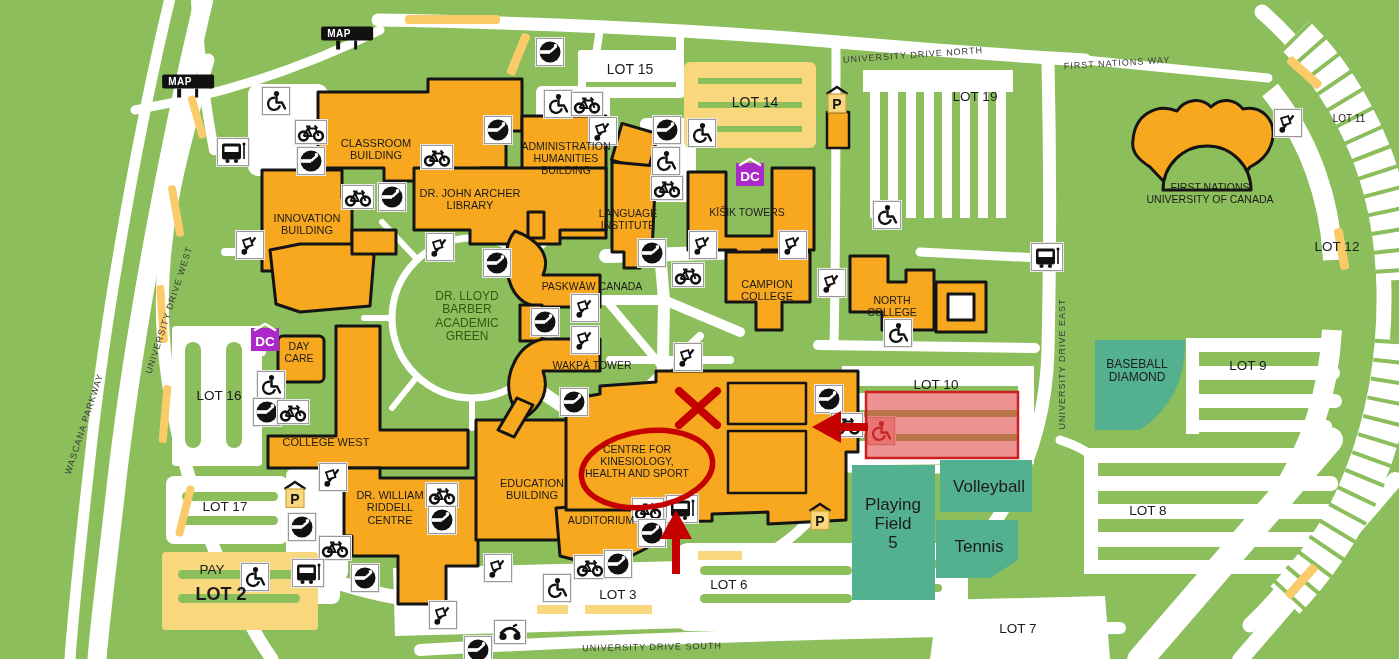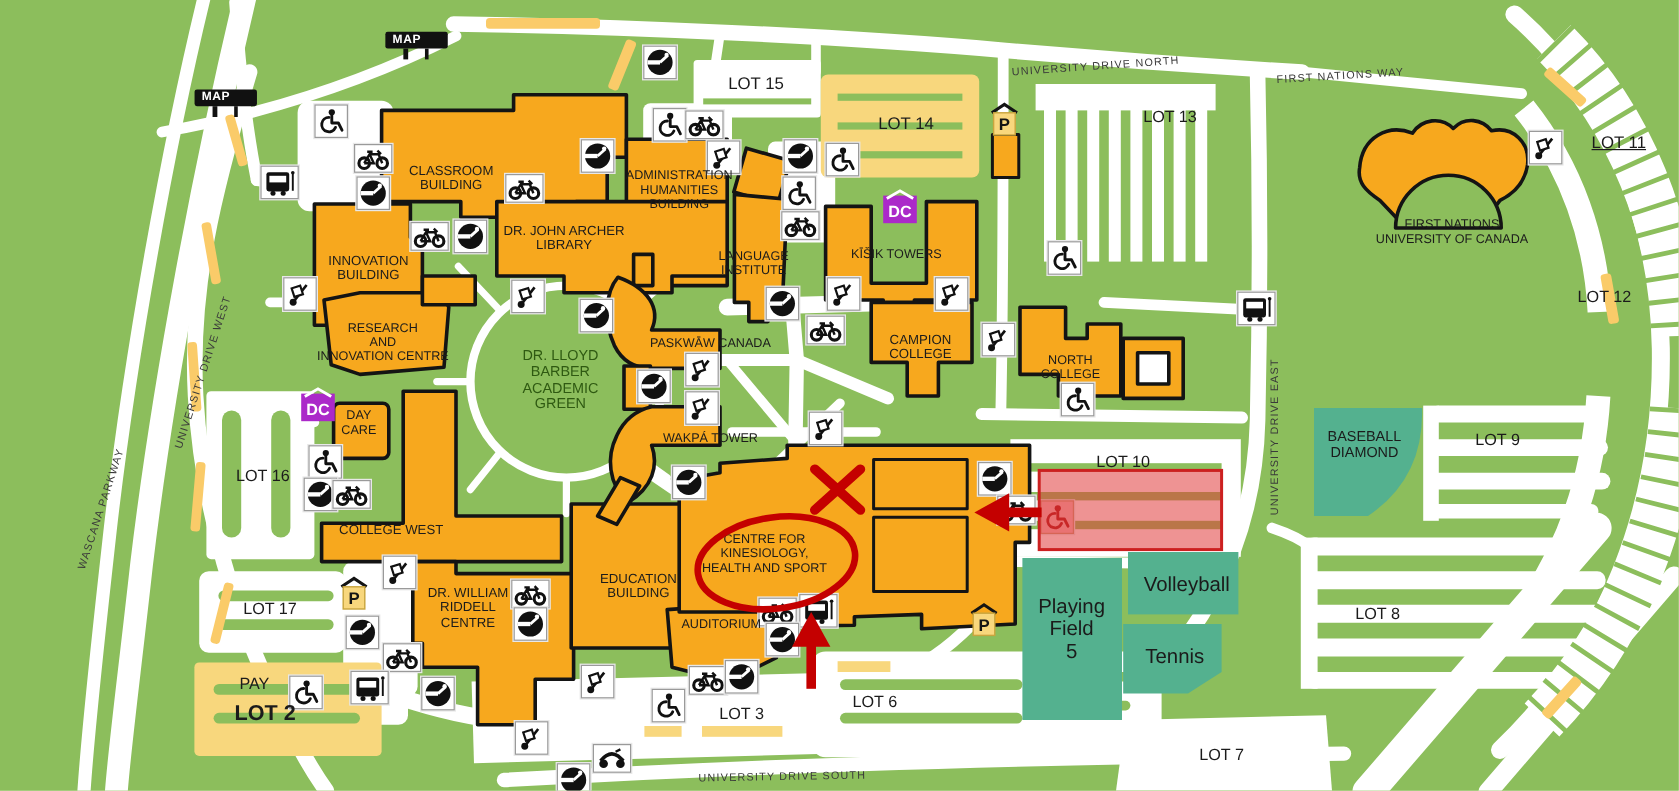--- a/index.html
+++ b/index.html
@@ -801,23 +801,20 @@
 <div id="labels-layer">
       <div class="maplabel" style="left: 376px; top: 149px; font-size: 11px; transform: translate(-50%, -50%);">CLASSROOM
 BUILDING</div>
       <div class="maplabel" style="left: 566px; top: 159px; font-size: 10.5px; transform: translate(-50%, -50%);">ADMINISTRATION
 HUMANITIES
 BUILDING</div>
       <div class="maplabel" style="left: 470px; top: 199px; font-size: 11px; transform: translate(-50%, -50%);">DR. JOHN ARCHER
 LIBRARY</div>
       <div class="maplabel" style="left: 307px; top: 224px; font-size: 11px; transform: translate(-50%, -50%);">INNOVATION
 BUILDING</div>
-      <div class="maplabel" style="left: 319px; top: 286px; font-size: 10.5px; transform: translate(-50%, -50%);">RESEARCH
-AND
-INNOVATION CENTRE</div>
       <div class="maplabel" style="left: 467px; top: 317px; font-size: 12px; color: rgb(47, 90, 18); transform: translate(-50%, -50%);">DR. LLOYD
 BARBER
 ACADEMIC
 GREEN</div>
       <div class="maplabel" style="left: 592px; top: 287px; font-size: 10.5px; transform: translate(-50%, -50%);">PASKWĀW CANADA</div>
       <div class="maplabel" style="left: 592px; top: 366px; font-size: 10.5px; transform: translate(-50%, -50%);">WAKPÁ TOWER</div>
       <div class="maplabel" style="left: 628px; top: 220px; font-size: 10.5px; transform: translate(-50%, -50%);">LANGUAGE
 INSTITUTE</div>
       <div class="maplabel" style="left: 747px; top: 213px; font-size: 10.5px; transform: translate(-50%, -50%);">KĪŠIK TOWERS</div>
       <div class="maplabel" style="left: 767px; top: 276px; font-size: 11px; transform: translate(-50%, -50%); margin-top: 14px;">CAMPION
@@ -840,22 +837,22 @@
 HEALTH AND SPORT</div>
       <div class="maplabel" style="left: 1137px; top: 371px; font-size: 12px; transform: translate(-50%, -50%);">BASEBALL
 DIAMOND</div>
       <div class="maplabel" style="left: 893px; top: 524px; font-size: 17px; transform: translate(-50%, -50%);">Playing
 Field
 5</div>
       <div class="maplabel" style="left: 989px; top: 487px; font-size: 17px; transform: translate(-50%, -50%);">Volleyball</div>
       <div class="maplabel" style="left: 979px; top: 547px; font-size: 17px; transform: translate(-50%, -50%);">Tennis</div>
       <div class="maplabel" style="left: 630px; top: 70px; font-size: 14px; transform: translate(-50%, -50%);">LOT 15</div>
       <div class="maplabel" style="left: 755px; top: 103px; font-size: 14px; transform: translate(-50%, -50%);">LOT 14</div>
-      <div class="maplabel" style="left: 975px; top: 97px; font-size: 13.5px; transform: translate(-50%, -50%);">LOT 13</div>
-      <div class="maplabel" style="left: 1349px; top: 119px; font-size: 14px; transform: translate(-50%, -50%); text-decoration: underline;">LOT 11</div>
+      <div class="maplabel" style="left: 975px; top: 97px; font-size: 13.5px; transform: translate(-50%, -50%);">LOT 19</div>
+      <div class="maplabel" style="left: 1349px; top: 119px; font-size: 10px; transform: translate(-50%, -50%);">LOT 11</div>
       <div class="maplabel" style="left: 1337px; top: 247px; font-size: 13.5px; transform: translate(-50%, -50%);">LOT 12</div>
       <div class="maplabel" style="left: 219px; top: 396px; font-size: 13.5px; transform: translate(-50%, -50%);">LOT 16</div>
       <div class="maplabel" style="left: 225px; top: 507px; font-size: 13.5px; transform: translate(-50%, -50%);">LOT 17</div>
       <div class="maplabel" style="left: 212px; top: 570px; font-size: 13.5px; transform: translate(-50%, -50%);">PAY</div>
       <div class="maplabel" style="left: 221px; top: 594px; font-size: 18px; transform: translate(-50%, -50%); font-weight: bold;">LOT 2</div>
       <div class="maplabel" style="left: 618px; top: 595px; font-size: 13.5px; transform: translate(-50%, -50%);">LOT 3</div>
       <div class="maplabel" style="left: 729px; top: 585px; font-size: 13.5px; transform: translate(-50%, -50%);">LOT 6</div>
       <div class="maplabel" style="left: 1018px; top: 629px; font-size: 13.5px; transform: translate(-50%, -50%);">LOT 7</div>
       <div class="maplabel" style="left: 1148px; top: 511px; font-size: 13.5px; transform: translate(-50%, -50%);">LOT 8</div>
       <div class="maplabel" style="left: 1248px; top: 366px; font-size: 13.5px; transform: translate(-50%, -50%);">LOT 9</div>

